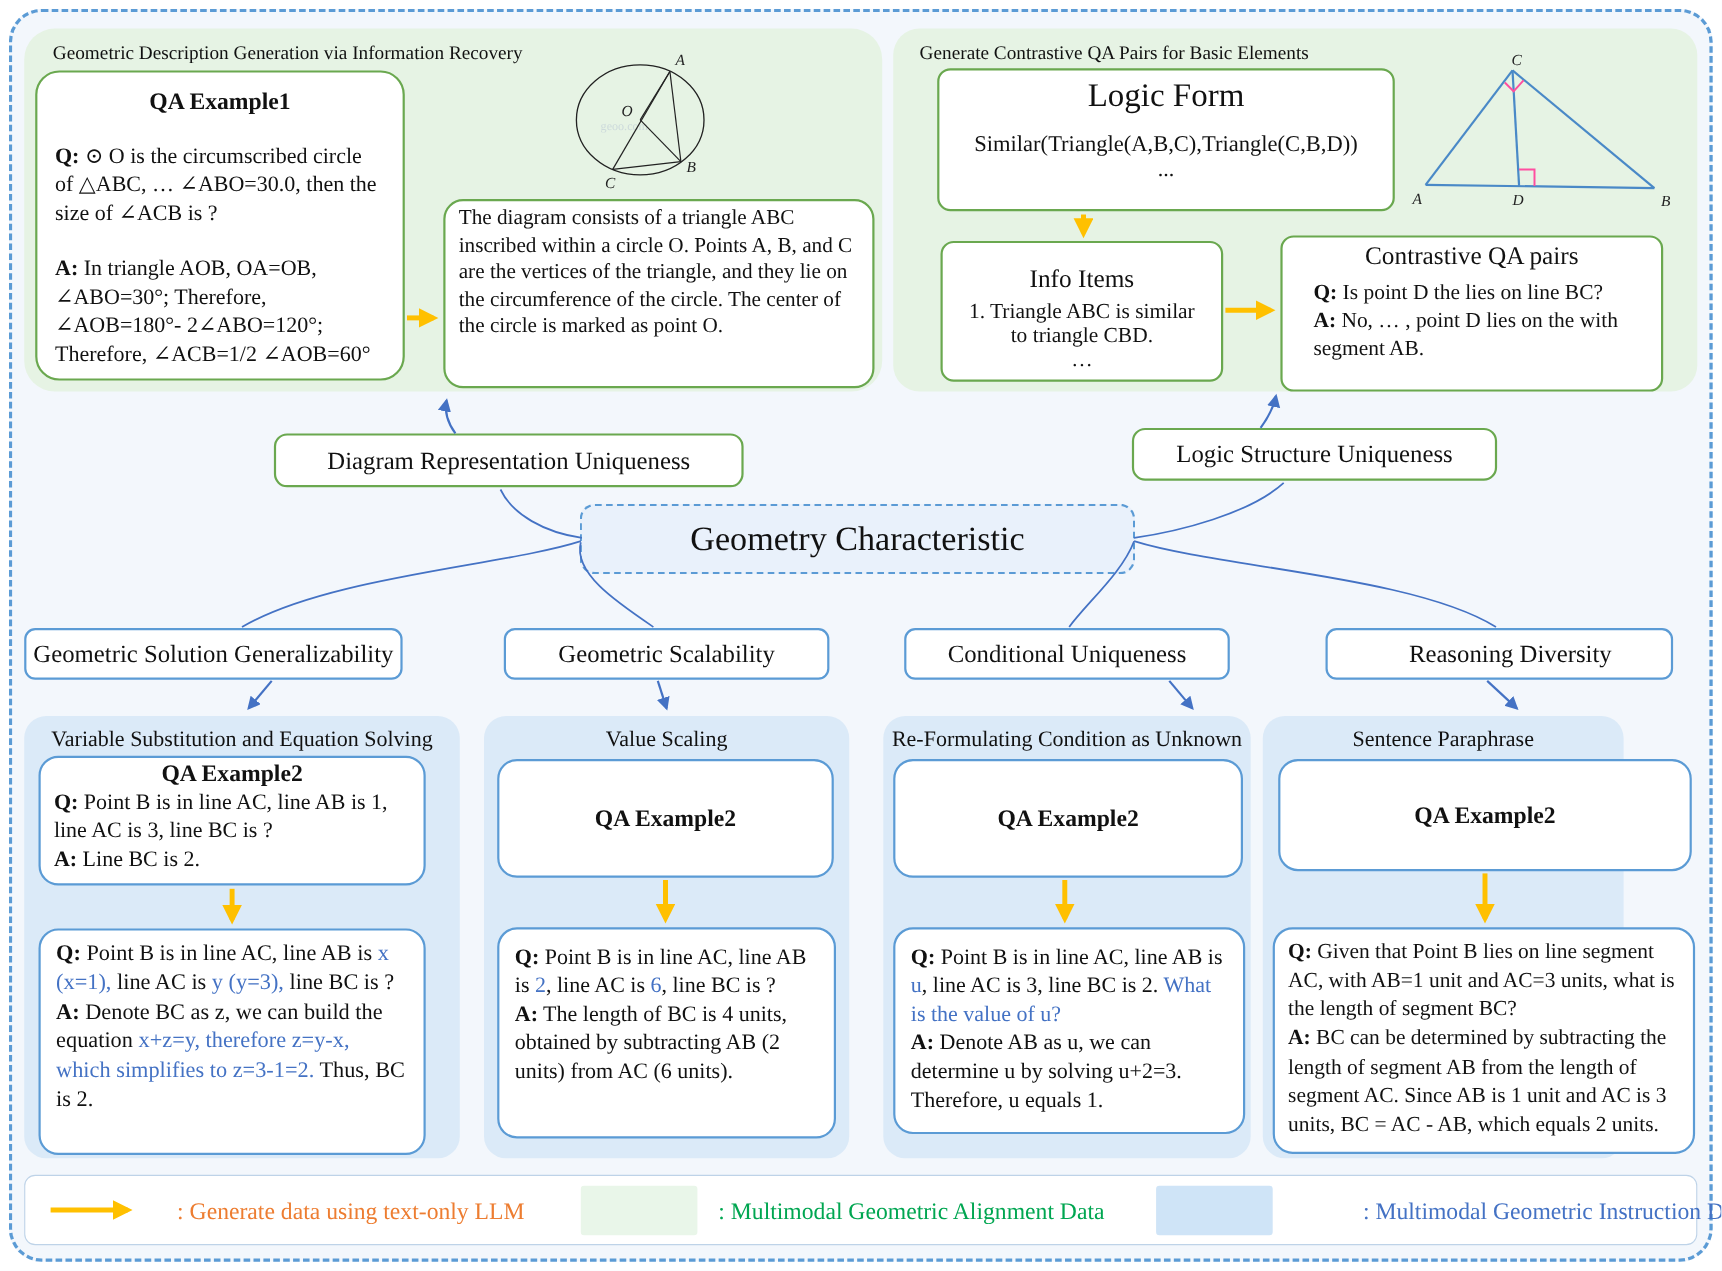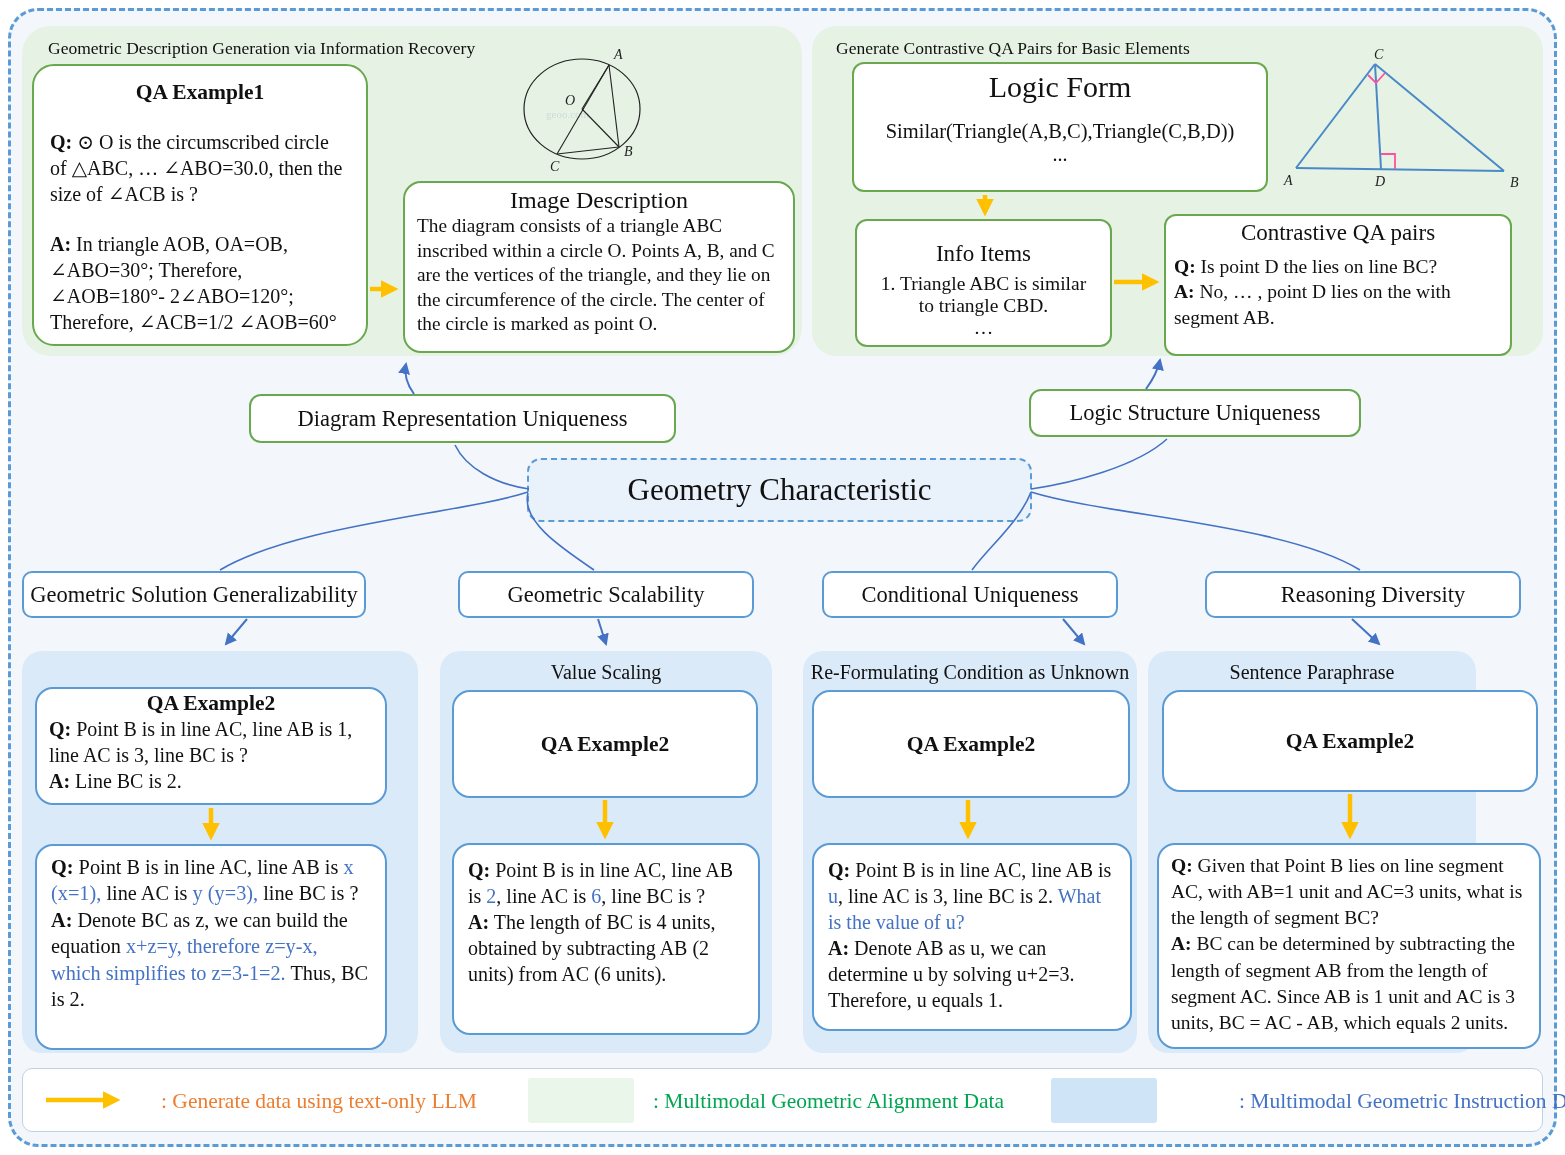--- a/index.html
+++ b/index.html
@@ -56,21 +56,20 @@
         <line x1="107" y1="19" x2="55" y2="108"></line>
         <line x1="55" y1="108" x2="117" y2="101"></line>
       </g>
       <text class="dlabel" x="112" y="13">A</text>
       <text class="dlabel" x="122" y="110">B</text>
       <text class="dlabel" x="48" y="125">C</text>
       <text class="dlabel" x="63" y="59">O</text>
     </svg>
 
     <div class="gbox" style="left:381px;top:155px;width:392px;height:172px;padding:4px 12px;border-radius:18px;">
-      <div class="centered-title" style="font-size:24px;">Image Description</div>
       <div class="qa-text" style="font-size:19.3px;line-height:1.27;">The diagram consists of  a triangle ABC inscribed within a circle O. Points A, B, and C are the vertices of the triangle, and they lie on the circumference of the circle. The center of the circle is marked as point O.</div>
     </div>
   </div>
 
   <div class="green-panel" style="left:812px;top:26px;width:731px;height:330px;">
     <div class="panel-title" style="left:24px;top:12px;">Generate Contrastive QA Pairs for Basic Elements</div>
 
     <div class="gbox sq" style="left:40px;top:36px;width:416px;height:130px;padding:4px 10px;">
       <div class="centered-title" style="font-size:30px;margin-top:2px;">Logic Form</div>
       <div style="font-size:20.5px;text-align:center;margin-top:16px;">Similar(Triangle(A,B,C),Triangle(C,B,D))</div>
@@ -94,21 +93,21 @@
       <text class="dlabel" x="93" y="138">D</text>
     </svg>
 
     <div class="gbox sq" style="left:43px;top:193px;width:257px;height:128px;padding:20px 8px;">
       <div class="centered-title">Info Items</div>
       <div style="font-size:19.5px;text-align:center;margin-top:6px;">1. Triangle ABC is similar</div>
       <div style="font-size:19.5px;text-align:center;">to triangle CBD.</div>
       <div style="font-size:19.5px;text-align:center;">…</div>
     </div>
 
-    <div class="gbox sq" style="left:352px;top:188px;width:348px;height:142px;padding:4px 8px;">
+    <div class="gbox sq" style="left:352px;top:188px;width:348px;height:142px;padding:4px 28px;">
       <div class="centered-title">Contrastive  QA pairs</div>
       <div class="qa-text" style="font-size:19.5px;margin-top:8px;"><span class="seg-b">Q:</span><span> Is point D the lies on line BC?</span></div>
       <div class="qa-text" style="font-size:19.5px;"><span class="seg-b">A:</span><span> No, … , point D lies on the with segment AB.</span></div>
     </div>
   </div>
 
   <div class="hdr-box green" style="left:249px;top:394px;width:427px;height:49px;">
     <span>Diagram Representation Uniqueness</span>
   </div>
   <div class="hdr-box green" style="left:1029px;top:389px;width:332px;height:48px;">
@@ -125,20 +124,21 @@
     <span>Geometric Scalability</span>
   </div>
   <div class="hdr-box" style="left:822px;top:571px;width:296px;height:47px;">
     <span>Conditional Uniqueness</span>
   </div>
   <div class="hdr-box" style="left:1205px;top:571px;width:316px;height:47px;padding-left:20px;">
     <span>Reasoning Diversity</span>
   </div>
 
   <div class="blue-panel" style="left:22px;top:651px;width:396px;height:402px;">
+    <div style="text-align:center;margin-top:10px;font-size:20px;">Variable Substitution and Equation Solving</div>
     <div class="bbox" style="left:13px;top:36px;width:352px;height:118px;padding:2px 12px;">
       <div class="qa-title">QA Example2</div>
       <div class="qa-text"><span class="seg-b">Q:</span><span> Point B is in line AC, line AB is 1, line AC is 3, line BC is ?</span></div>
       <div class="qa-text"><span class="seg-b">A:</span><span> Line BC is 2.</span></div>
     </div>
     <div class="bbox" style="left:13px;top:193px;width:352px;height:206px;padding:8px 14px;">
       <div class="qa-text" style="font-size:20.3px;"><span class="seg-b">Q:</span><span> Point B is in line AC, line AB is </span><span class="seg-blue">x (x=1),</span><span> line AC is </span><span class="seg-blue">y (y=3),</span><span> line BC is ?</span></div>
       <div class="qa-text" style="font-size:20.3px;"><span class="seg-b">A:</span><span> Denote BC as z, we can build the equation </span><span class="seg-blue">x+z=y, therefore z=y-x, which simplifies to z=3-1=2.</span><span> Thus, BC is 2.</span></div>
     </div>
   </div>

